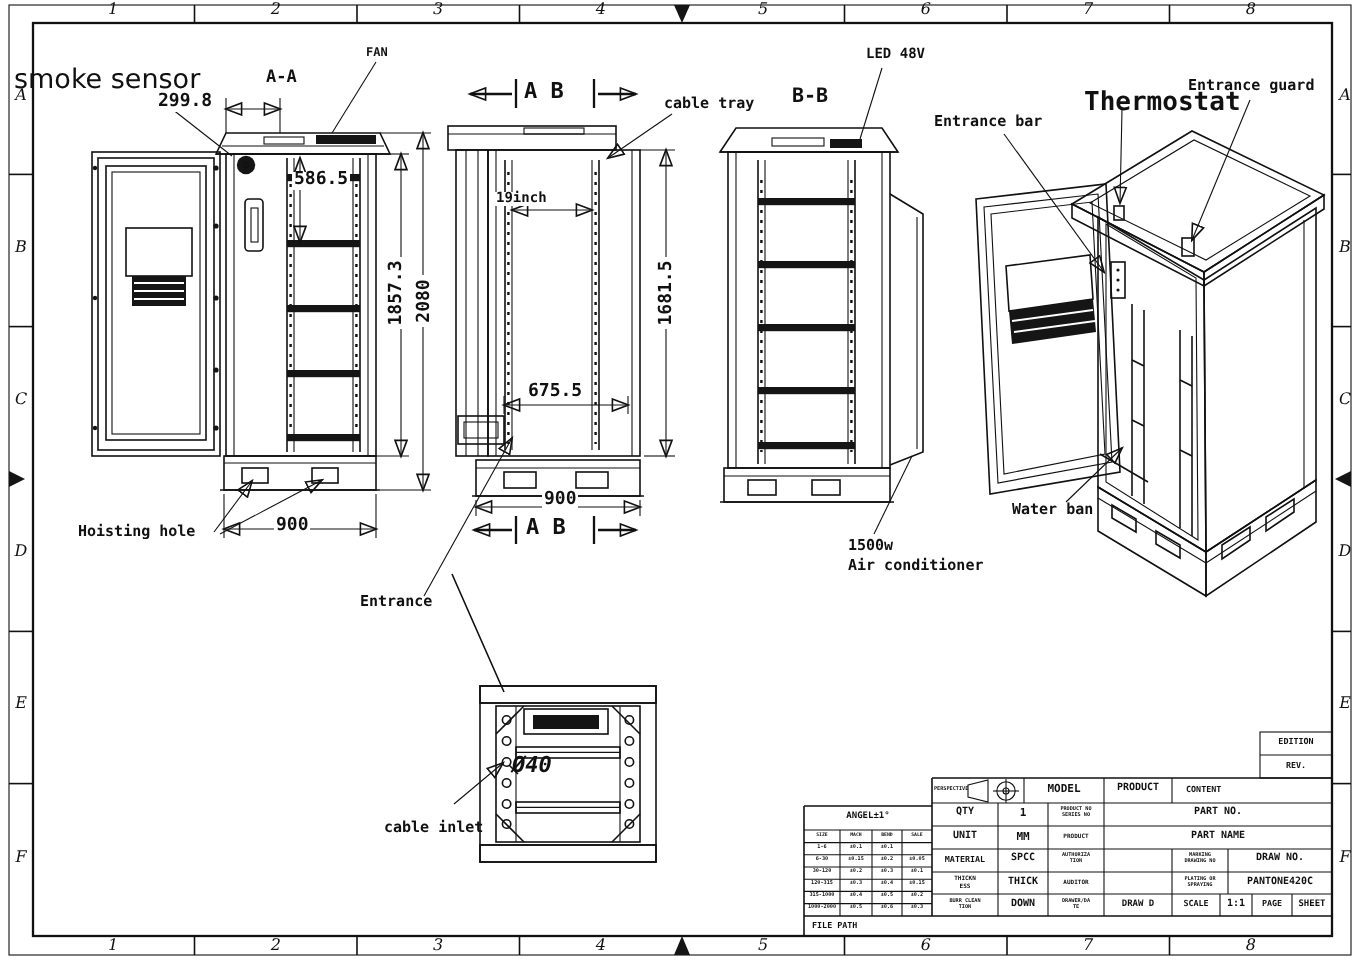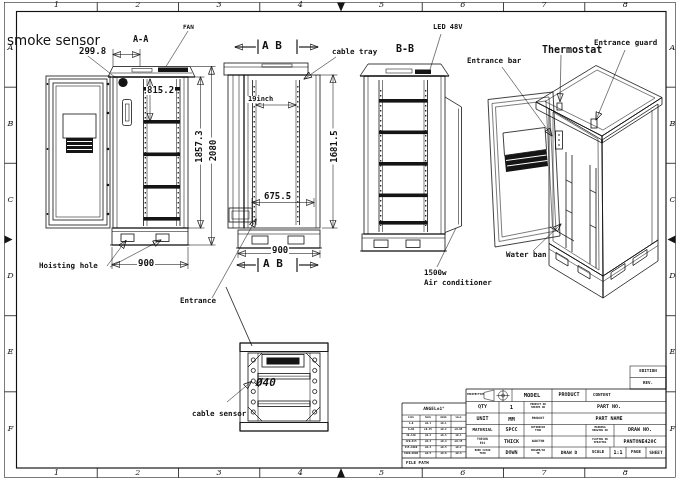--- a/index.html
+++ b/index.html
@@ -365,43 +365,43 @@
 <div class="zone zl" style="left:668px;top:120px">B</div>
 <div class="zone zl" style="left:668px;top:196px">C</div>
 <div class="zone zl" style="left:668px;top:272px">D</div>
 <div class="zone zl" style="left:668px;top:348px">E</div>
 <div class="zone zl" style="left:668px;top:425px">F</div>
 
 <div class="lbl sans" style="left:7px;top:34px;font-size:13.5px">smoke sensor</div>
 <div class="lbl" style="left:133px;top:35px;font-size:8.5px">A-A</div>
 <div class="lbl" style="left:183px;top:24px;font-size:6px">FAN</div>
 <div class="lbl dimt" style="left:78px;top:47px;font-size:9px">299.8</div>
-<div class="lbl dimt" style="left:146px;top:86px;font-size:9px">815.2</div>
+<div class="lbl dimt" style="left:146px;top:86px;font-size:9px">586.5</div>
 <div class="lbl rot dimt" style="left:180.5px;top:141.5px;width:34px;font-size:9px">1857.3</div>
 <div class="lbl rot dimt" style="left:199.5px;top:145.5px;width:24px;font-size:9px">2080</div>
 <div class="lbl dimt" style="left:137px;top:259px;font-size:9px">900</div>
 <div class="lbl" style="left:39px;top:262px;font-size:7.5px">Hoisting hole</div>
 <div class="lbl" style="left:262px;top:40px;font-size:11px">A B</div>
 <div class="lbl" style="left:332px;top:48px;font-size:7.5px">cable tray</div>
 <div class="lbl dimt" style="left:247px;top:96px;font-size:7px">19inch</div>
 <div class="lbl rot dimt" style="left:316px;top:141.5px;width:34px;font-size:9px">1681.5</div>
 <div class="lbl dimt" style="left:263px;top:192px;font-size:9px">675.5</div>
 <div class="lbl dimt" style="left:271px;top:246px;font-size:9px">900</div>
 <div class="lbl" style="left:263px;top:258px;font-size:11px">A B</div>
 <div class="lbl" style="left:180px;top:297px;font-size:7.5px">Entrance</div>
 <div class="lbl" style="left:396px;top:44px;font-size:10px">B-B</div>
 <div class="lbl" style="left:433px;top:24px;font-size:7px">LED 48V</div>
 <div class="lbl" style="left:424px;top:269px;font-size:7.5px">1500w</div>
 <div class="lbl" style="left:424px;top:279px;font-size:7.5px">Air conditioner</div>
 <div class="lbl" style="left:467px;top:57px;font-size:7.5px">Entrance bar</div>
-<div class="lbl" style="left:542px;top:45px;font-size:10px">Thermostat</div>
+<div class="lbl" style="left:542px;top:45px;font-size:13px">Thermostat</div>
 <div class="lbl" style="left:594px;top:39px;font-size:7.5px">Entrance guard</div>
 <div class="lbl" style="left:506px;top:251px;font-size:7.5px">Water ban</div>
 <div class="lbl" style="left:256px;top:377px;font-size:11px;font-style:italic">Ø40</div>
-<div class="lbl" style="left:192px;top:410px;font-size:7.5px">cable sensor</div>
+<div class="lbl" style="left:192px;top:410px;font-size:7.5px">cable inlet</div>
 
 <div class="tb" style="left:630px;top:366px;width:36px;height:11.5px;font-size:4.2px">EDITION</div>
 <div class="tb" style="left:630px;top:377.5px;width:36px;height:11.5px;font-size:4.2px">REV.</div>
 <div class="tb st" style="left:467px;top:391.5px;width:20px;height:8px;font-size:2.6px">PERSPECTIVE</div>
 <div class="tb" style="left:512px;top:389px;width:40px;height:12.5px;font-size:5.5px">MODEL</div>
 <div class="tb" style="left:552px;top:389px;width:34px;height:12.5px;font-size:5px">PRODUCT</div>
 <div class="tb st" style="left:586px;top:389px;width:80px;height:12.5px;font-size:4.2px;padding-left:7px">CONTENT</div>
 <div class="tb" style="left:466px;top:401.5px;width:33px;height:11.5px;font-size:5px">QTY</div>
 <div class="tb" style="left:499px;top:401.5px;width:25px;height:11.5px;font-size:5.5px">1</div>
 <div class="tb col" style="left:524px;top:401.5px;width:28px;height:11.5px;font-size:2.6px">

